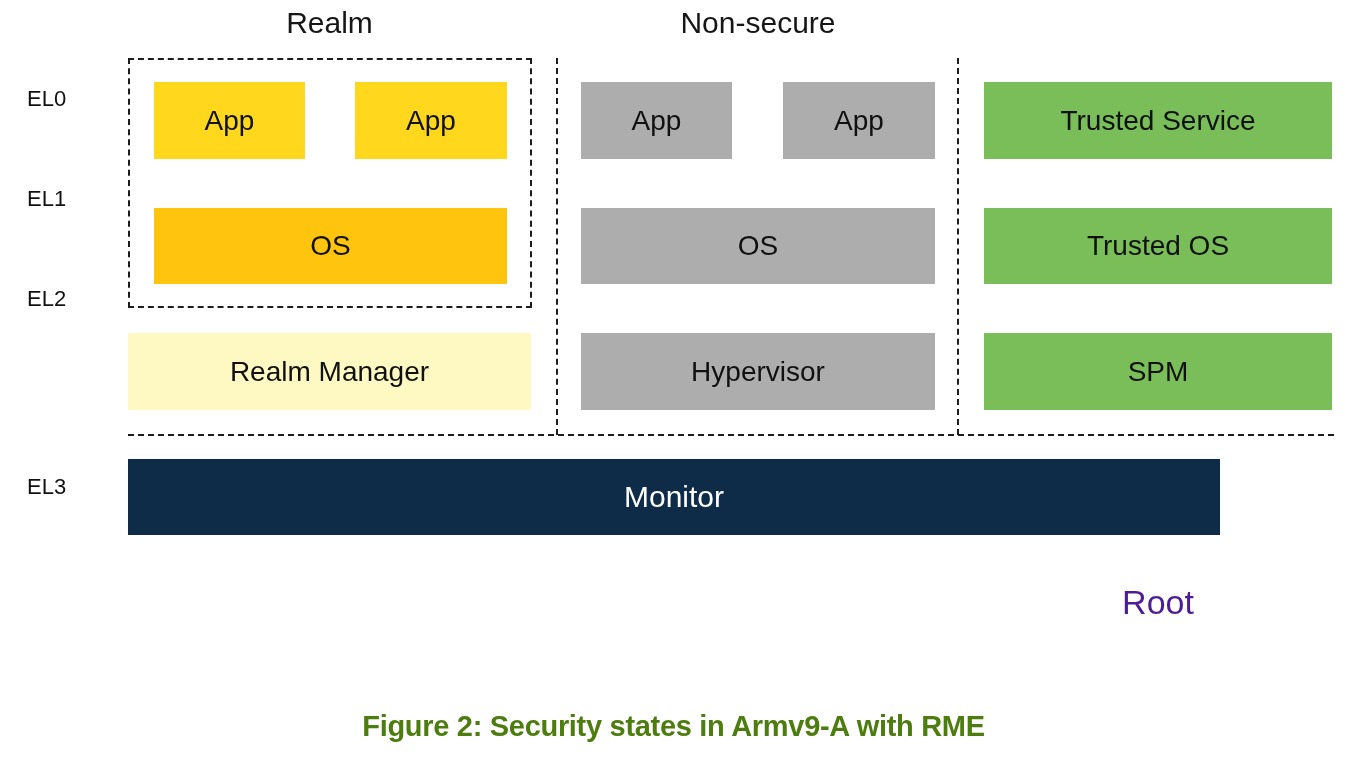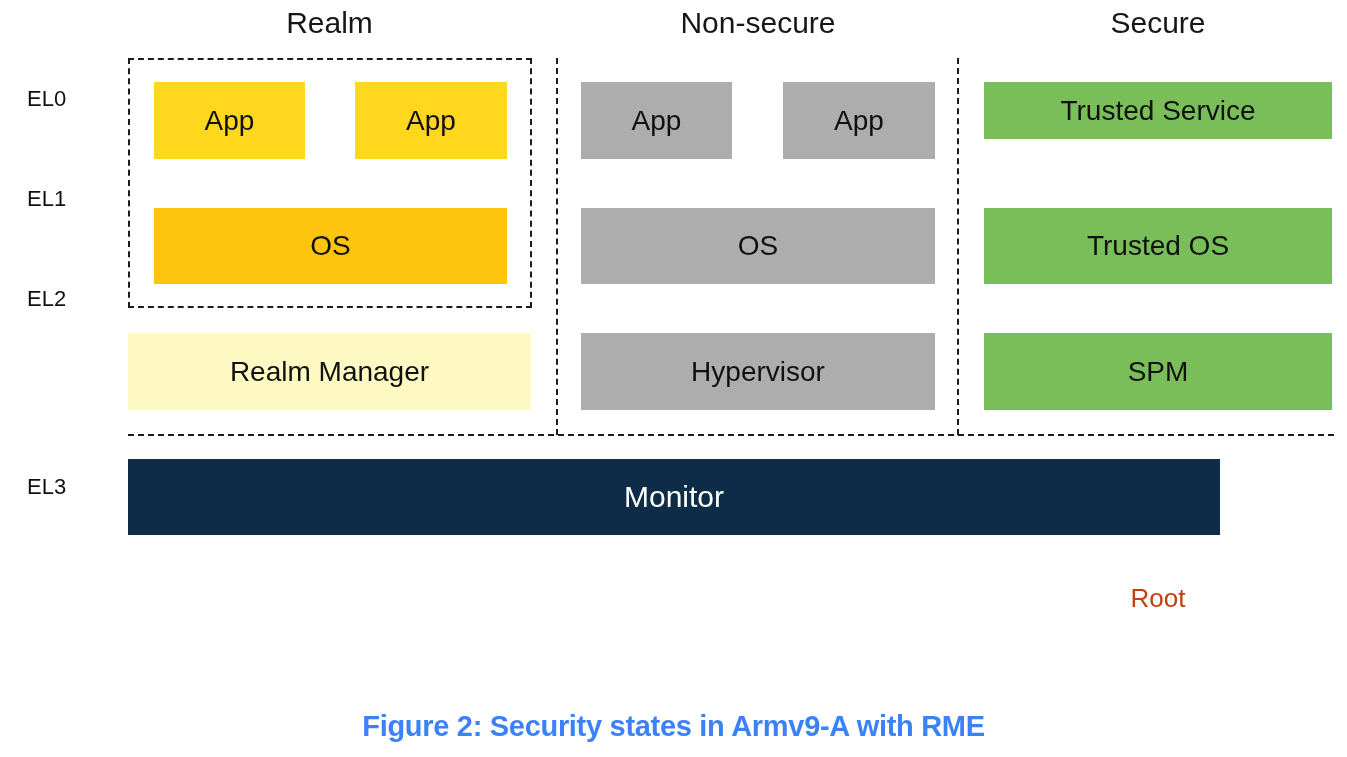--- a/index.html
+++ b/index.html
@@ -58,65 +58,64 @@
 
   #monitor-bar {
     display: flex;
     align-items: center;
     justify-content: center;
     color: #ffffff;
     font-size: 30px;
   }
 
   #root-label {
-    font-size: 26px;
-    color: #c2410c;
+    font-size: 34px;
+    color: #4c1d95;
     text-align: center;
   }
 
   #figure-caption {
     width: 1347px;
     text-align: center;
     font-size: 29px;
     font-weight: bold;
     letter-spacing: -0.3px;
   }
 </style>
 </head>
 <body>
 
 <div id="canvas">
 
   <div class="abs col-header" style="left:128px; top:6px; width:403px; height:34px;">Realm</div>
   <div class="abs col-header" style="left:581px; top:6px; width:354px; height:34px;">Non-secure</div>
-  <div class="abs col-header" style="left:984px; top:6px; width:348px; height:34px;">Secure</div>
 
   <div class="abs el-label" style="left:27px; top:84px;">EL0</div>
   <div class="abs el-label" style="left:27px; top:184px;">EL1</div>
   <div class="abs el-label" style="left:27px; top:284px;">EL2</div>
   <div class="abs el-label" style="left:27px; top:472px;">EL3</div>
 
   <div class="abs dashed-rect" style="left:128px; top:58px; width:404px; height:250px;"></div>
   <div class="abs vline" style="left:556px; top:58px; height:377px;"></div>
   <div class="abs vline" style="left:957px; top:58px; height:377px;"></div>
   <div class="abs hline" style="left:128px; top:434px; width:1206px;"></div>
 
   <div class="abs box" style="left: 154px; top: 82px; width: 151px; height: 77px; background-color: rgb(255, 215, 28);">App</div>
   <div class="abs box" style="left: 355px; top: 82px; width: 152px; height: 77px; background-color: rgb(255, 215, 28);">App</div>
   <div class="abs box" style="left: 581px; top: 82px; width: 151px; height: 77px; background-color: rgb(173, 173, 173);">App</div>
   <div class="abs box" style="left: 783px; top: 82px; width: 152px; height: 77px; background-color: rgb(173, 173, 173);">App</div>
-  <div class="abs box" style="left: 984px; top: 82px; width: 348px; height: 57px; background-color: rgb(121, 190, 88);">Trusted Service</div>
+  <div class="abs box" style="left: 984px; top: 82px; width: 348px; height: 77px; background-color: rgb(121, 190, 88);">Trusted Service</div>
 
   <div class="abs box" style="left: 154px; top: 208px; width: 353px; height: 76px; background-color: rgb(255, 196, 14);">OS</div>
   <div class="abs box" style="left: 581px; top: 208px; width: 354px; height: 76px; background-color: rgb(173, 173, 173);">OS</div>
   <div class="abs box" style="left: 984px; top: 208px; width: 348px; height: 76px; background-color: rgb(121, 190, 88);">Trusted OS</div>
 
   <div class="abs box" style="left: 128px; top: 333px; width: 403px; height: 77px; background-color: #fef9c3;">Realm Manager</div>
   <div class="abs box" style="left: 984px; top: 333px; width: 348px; height: 77px; background-color: rgb(121, 190, 88);">SPM</div>
   <div class="abs box" style="left: 581px; top: 333px; width: 354px; height: 77px; background-color: rgb(173, 173, 173);">Hypervisor</div>
 
   <div id="monitor-bar" class="abs" style="left: 128px; top: 459px; width: 1092px; height: 76px; background-color: rgb(14, 44, 72);">Monitor</div>
 
   <div id="root-label" class="abs" style="left:984px; top:583px; width:348px;">Root</div>
 
-  <div id="figure-caption" class="abs" style="left: 0px; top: 710px; color: #3b82f6;">Figure 2: Security states in Armv9-A with RME</div>
+  <div id="figure-caption" class="abs" style="left: 0px; top: 710px; color: #4d7c0f;">Figure 2: Security states in Armv9-A with RME</div>
 
 </div>
 
 </body></html>

